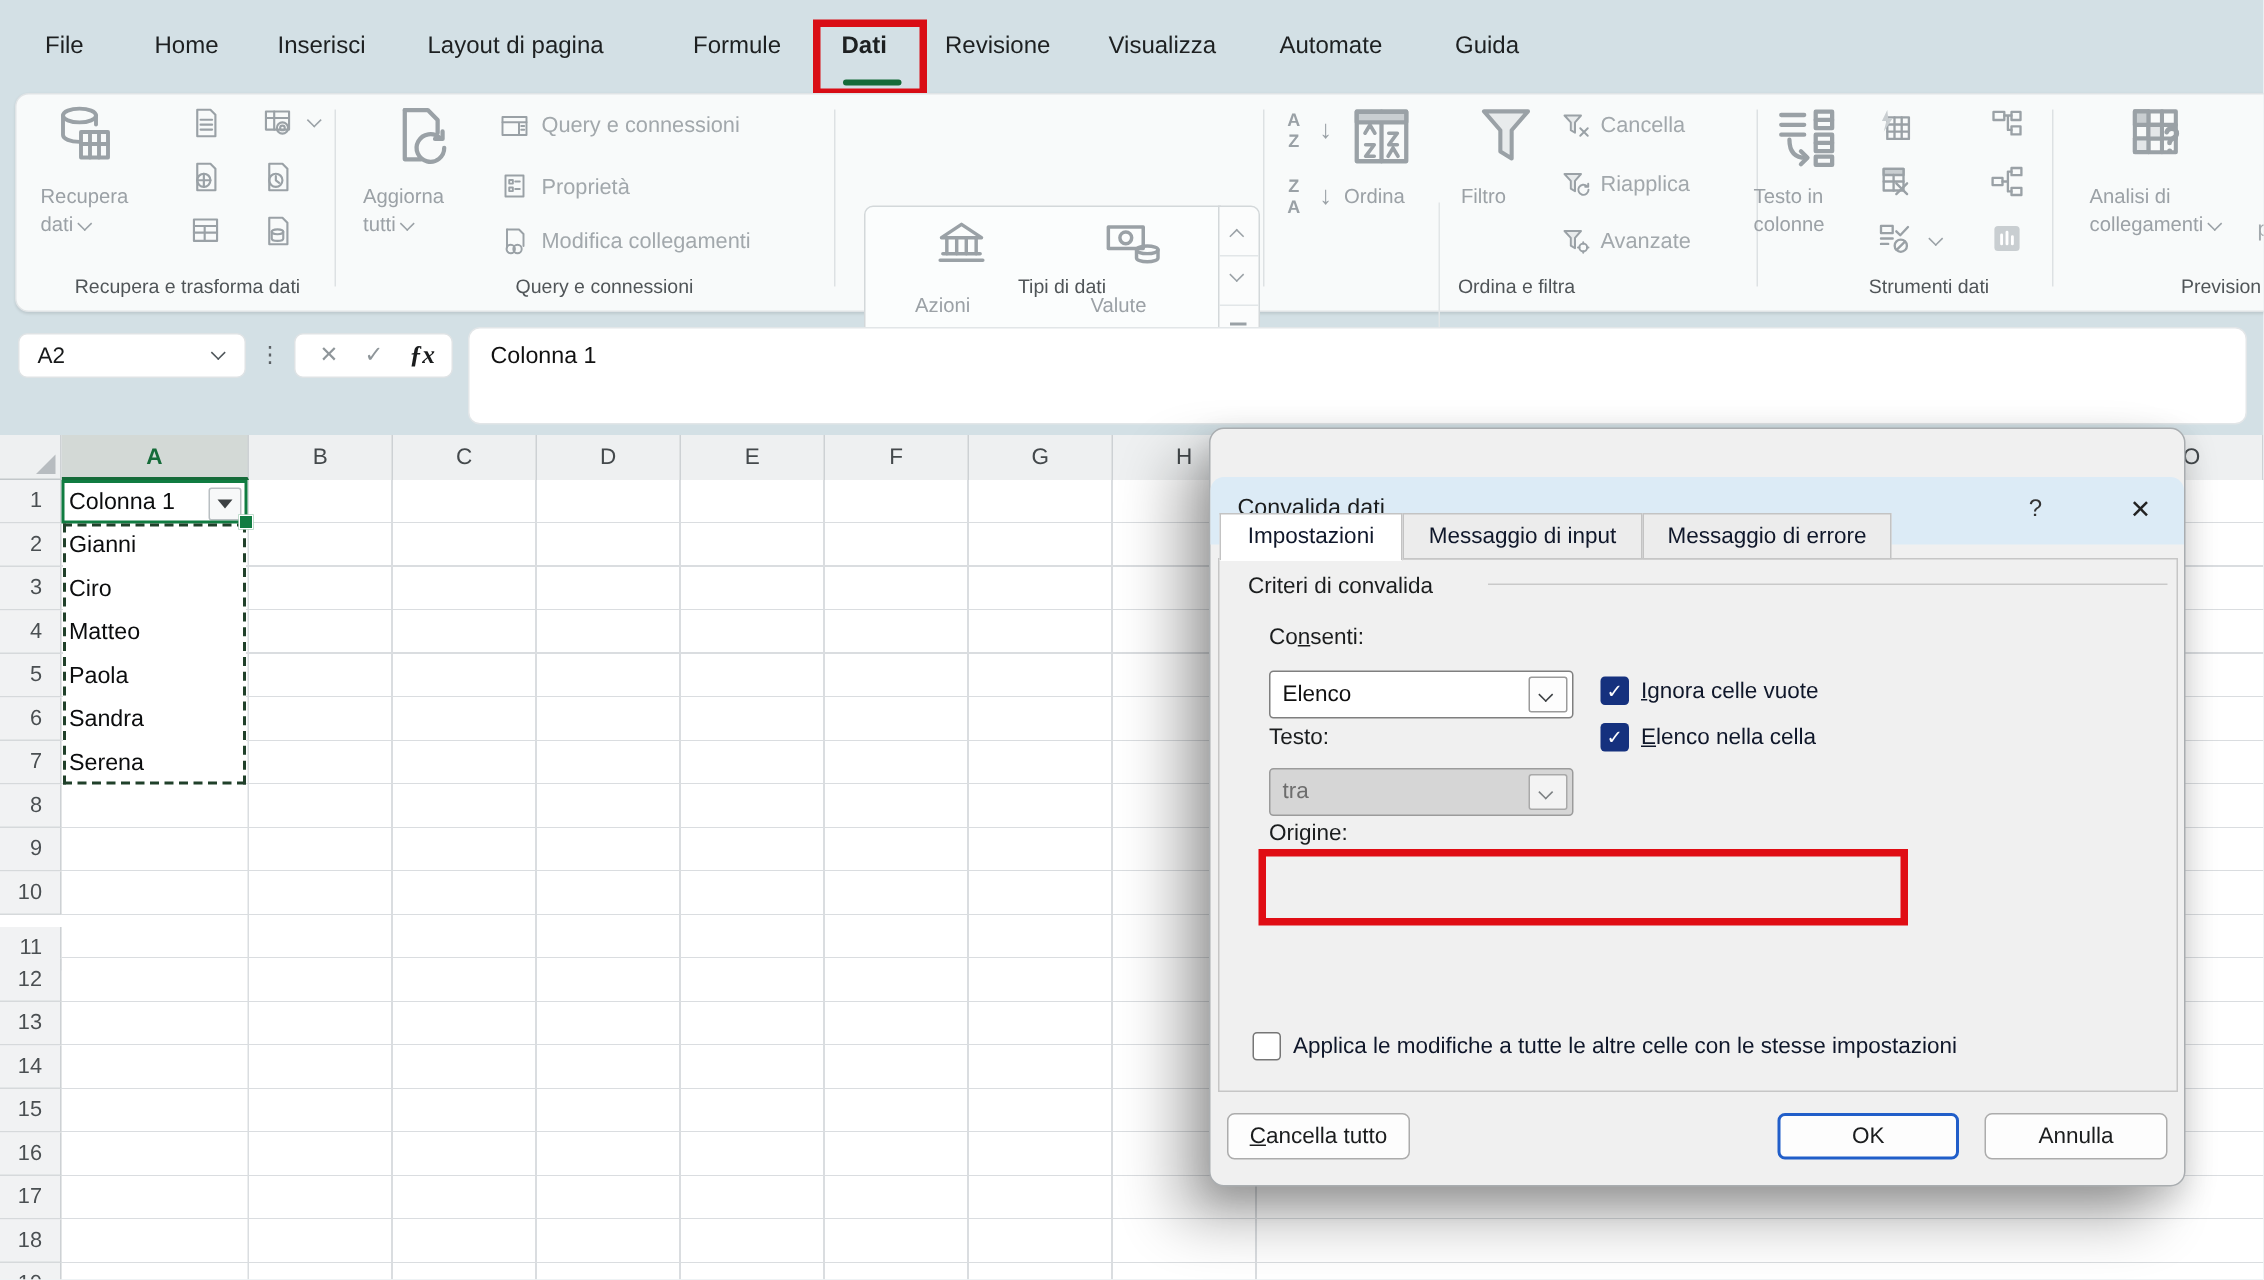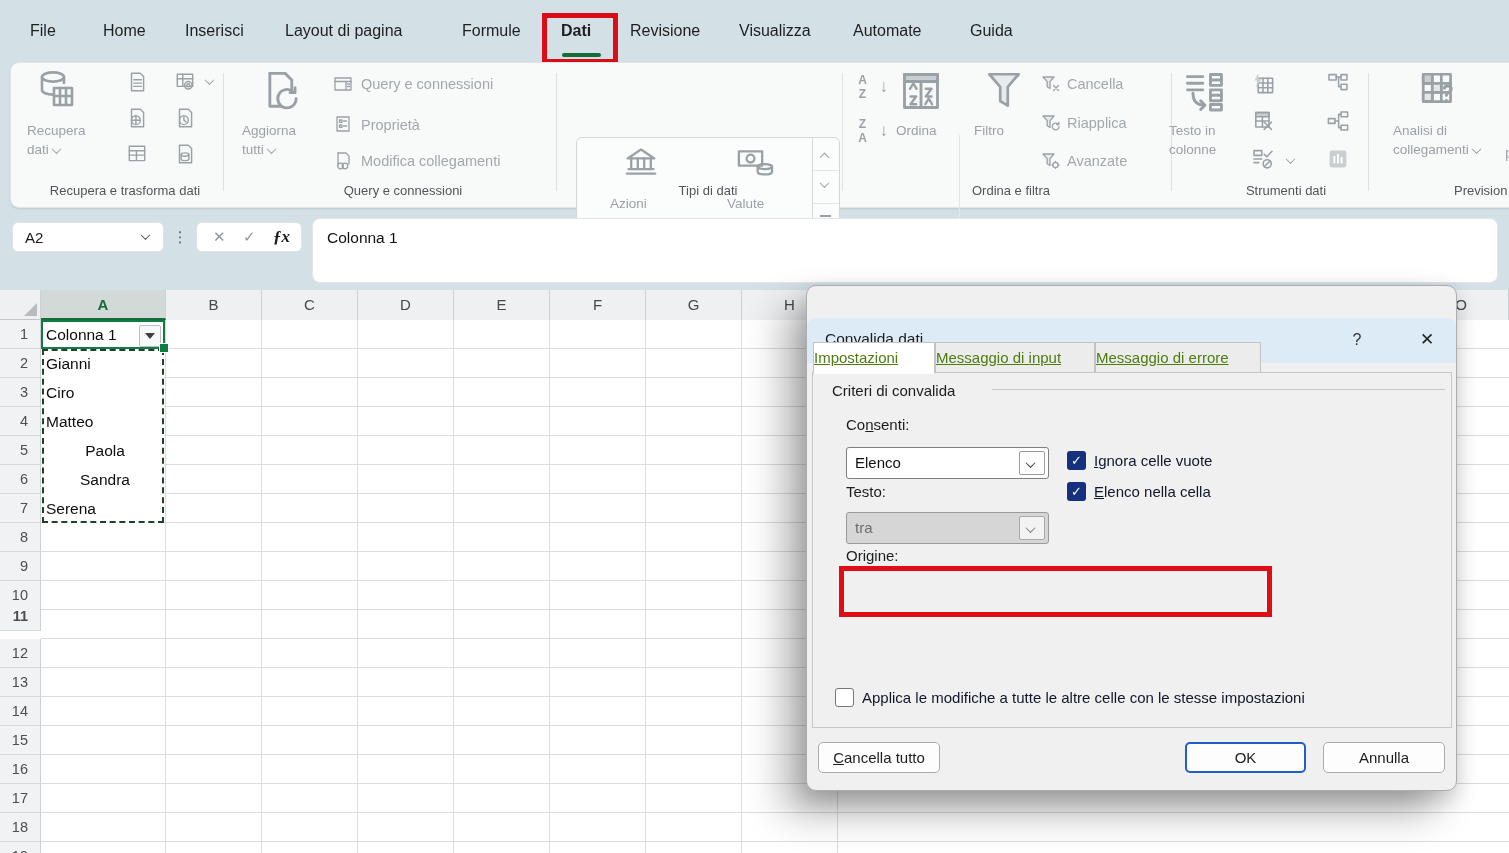--- a/index.html
+++ b/index.html
@@ -70,21 +70,21 @@
   .fillhandle{position:absolute;left:159px;top:53px;width:8px;height:8px;background:#107c41;border:1px solid #fff;}
 
   
   .dialog{position:absolute;left:806px;top:285px;width:651px;height:506px;background:#f0f0f0;border:1px solid #a9adb0;
           border-radius:10px;box-shadow:-22px 22px 38px rgba(0,0,0,.30),0 8px 22px rgba(0,0,0,.18);box-sizing:border-box;}
   .dtitle{position:absolute;left:0;top:0;width:100%;height:45px;background:#dcebf6;border-radius:9px 9px 0 0;margin-top:32px;}
   .dtitle .txt{position:absolute;left:18px;top:12px;font-size:15.5px;color:#1b1d1e;}
   .dtitle .help{position:absolute;left:538px;top:10px;width:24px;height:24px;text-align:center;line-height:24px;font-size:16px;color:#333;}
   .dtitle .close{position:absolute;left:606px;top:9px;width:28px;height:26px;text-align:center;line-height:26px;font-size:17px;color:#222;}
   .dtab{position:absolute;top:56px;height:31px;box-sizing:border-box;border:1px solid #c3c3c3;background:#ececec;
-        font-size:15px;color:#4d7c0f;text-align:left;line-height:29px;text-decoration:underline;}
+        font-size:15px;color:#0f172a;text-align:center;line-height:29px;}
   .dtab.active{background:#fff;border-bottom:1px solid #fff;height:32px;z-index:2;}
   .dpanel{position:absolute;left:5px;top:86px;width:640px;height:356px;border:1px solid #c6c6c6;box-sizing:border-box;}
   .dlabel{position:absolute;font-size:15px;color:#1b1d1e;white-space:nowrap;}
   .sline{position:absolute;left:185px;top:103px;width:453px;height:1px;background:#c9c9c9;}
   .combo{position:absolute;left:39px;width:203px;height:32px;background:#fff;border:1px solid #7f7f7f;border-radius:3px;box-sizing:border-box;}
   .combo .ctxt{position:absolute;left:8px;top:0;line-height:30px;font-size:15px;color:#111;}
   .combo .cbtn{position:absolute;right:3px;top:3px;bottom:3px;width:24px;border:1px solid #9b9b9b;border-radius:2px;background:#fdfdfd;}
   .combo .cbtn .cv{position:absolute;left:7px;top:9px;border-color:#3b3f42;margin:0;}
   .combo.disabled{background:#d6d6d6;border-color:#9b9b9b;}
   .combo.disabled .ctxt{color:#6d6d6d;}
@@ -436,21 +436,21 @@
       <div class="rowh" style="top: 30px; height: 29px;">1</div>
       <div class="rowh" style="top: 59px; height: 29px;">2</div>
       <div class="rowh" style="top: 88px; height: 29px;">3</div>
       <div class="rowh" style="top: 117px; height: 29px;">4</div>
       <div class="rowh" style="top: 146px; height: 29px;">5</div>
       <div class="rowh" style="top: 175px; height: 29px;">6</div>
       <div class="rowh" style="top: 204px; height: 29px;">7</div>
       <div class="rowh" style="top: 233px; height: 29px;">8</div>
       <div class="rowh" style="top: 262px; height: 29px;">9</div>
       <div class="rowh" style="top: 291px; height: 29px;">10</div>
-      <div class="rowh" style="top: 312px; height: 29px; font-weight: bold;">11</div>
+      <div class="rowh" style="top: 328px; height: 29px;">11</div>
       <div class="rowh" style="top: 349px; height: 29px;">12</div>
       <div class="rowh" style="top: 378px; height: 29px;">13</div>
       <div class="rowh" style="top: 407px; height: 29px;">14</div>
       <div class="rowh" style="top: 436px; height: 29px;">15</div>
       <div class="rowh" style="top: 465px; height: 29px;">16</div>
       <div class="rowh" style="top: 494px; height: 29px;">17</div>
       <div class="rowh" style="top: 523px; height: 29px;">18</div>
       <div class="rowh" style="top: 552px; height: 29px;">19</div>
     </div>
   <div class="corner">
@@ -460,22 +460,22 @@
   <div class="cell" style="top:31px;height:27px;line-height:27px;font-weight:500">
     <span>Colonna 1</span>
     <span class="filterbtn">
         <span class="tri"></span>
       </span>
   </div>
   <div id="datacells">
       <div class="cell" style="top: 59px; height: 29px; line-height: 29px;">Gianni</div>
       <div class="cell" style="top: 88px; height: 29px; line-height: 29px;">Ciro</div>
       <div class="cell" style="top: 117px; height: 29px; line-height: 29px;">Matteo</div>
-      <div class="cell" style="top: 146px; height: 29px; line-height: 29px; text-align: center;">Paola</div>
-      <div class="cell" style="top: 175px; height: 29px; line-height: 29px; text-align: center;">Sandra</div>
+      <div class="cell" style="top: 146px; height: 29px; line-height: 29px;">Paola</div>
+      <div class="cell" style="top: 175px; height: 29px; line-height: 29px;">Sandra</div>
       <div class="cell" style="top: 204px; height: 29px; line-height: 29px;">Serena</div>
     </div>
   <div class="a1border"></div>
   <div class="ants"></div>
   <div class="fillhandle"></div>
 </div>
 
 <div class="dialog">
   <div class="dtitle">
     <span class="txt">Convalida dati</span>

